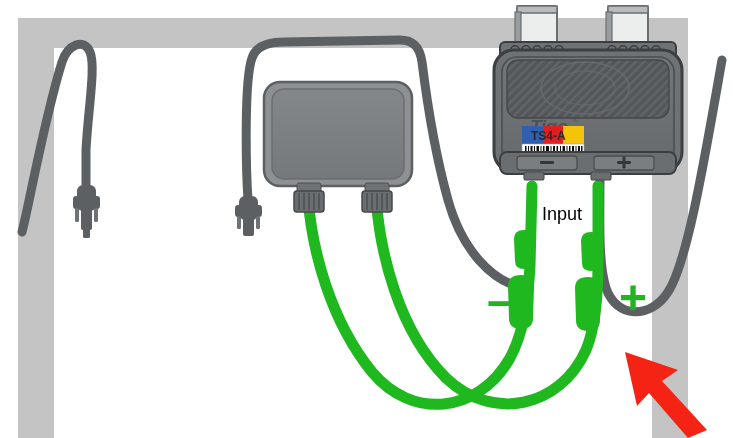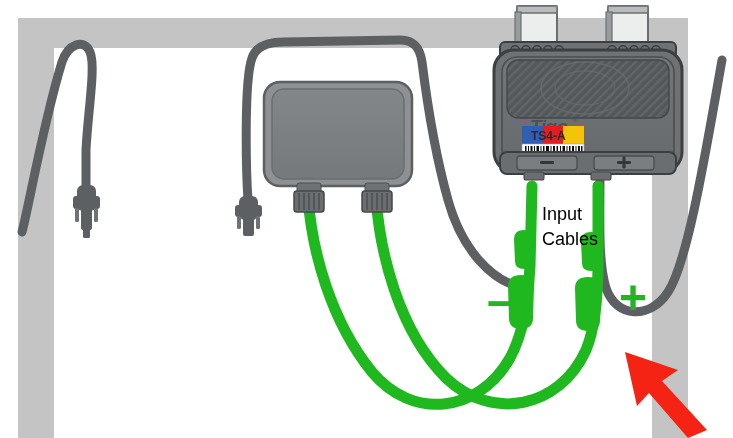--- a/index.html
+++ b/index.html
@@ -258,20 +258,19 @@
                L 707 430
                L 688 438
                L 649 393
                L 637 406 Z" fill="#f42313"></path>
     </g>
 
   </svg>
 
   <div class="anno-text" id="input-cables-label">
     <div>Input</div>
-    <div>Cables</div>
   </div>
 
   <div class="polarity" id="minus-sign">–</div>
 
   <div class="polarity" id="plus-sign">+</div>
 
 </div>
 
 </body></html>

